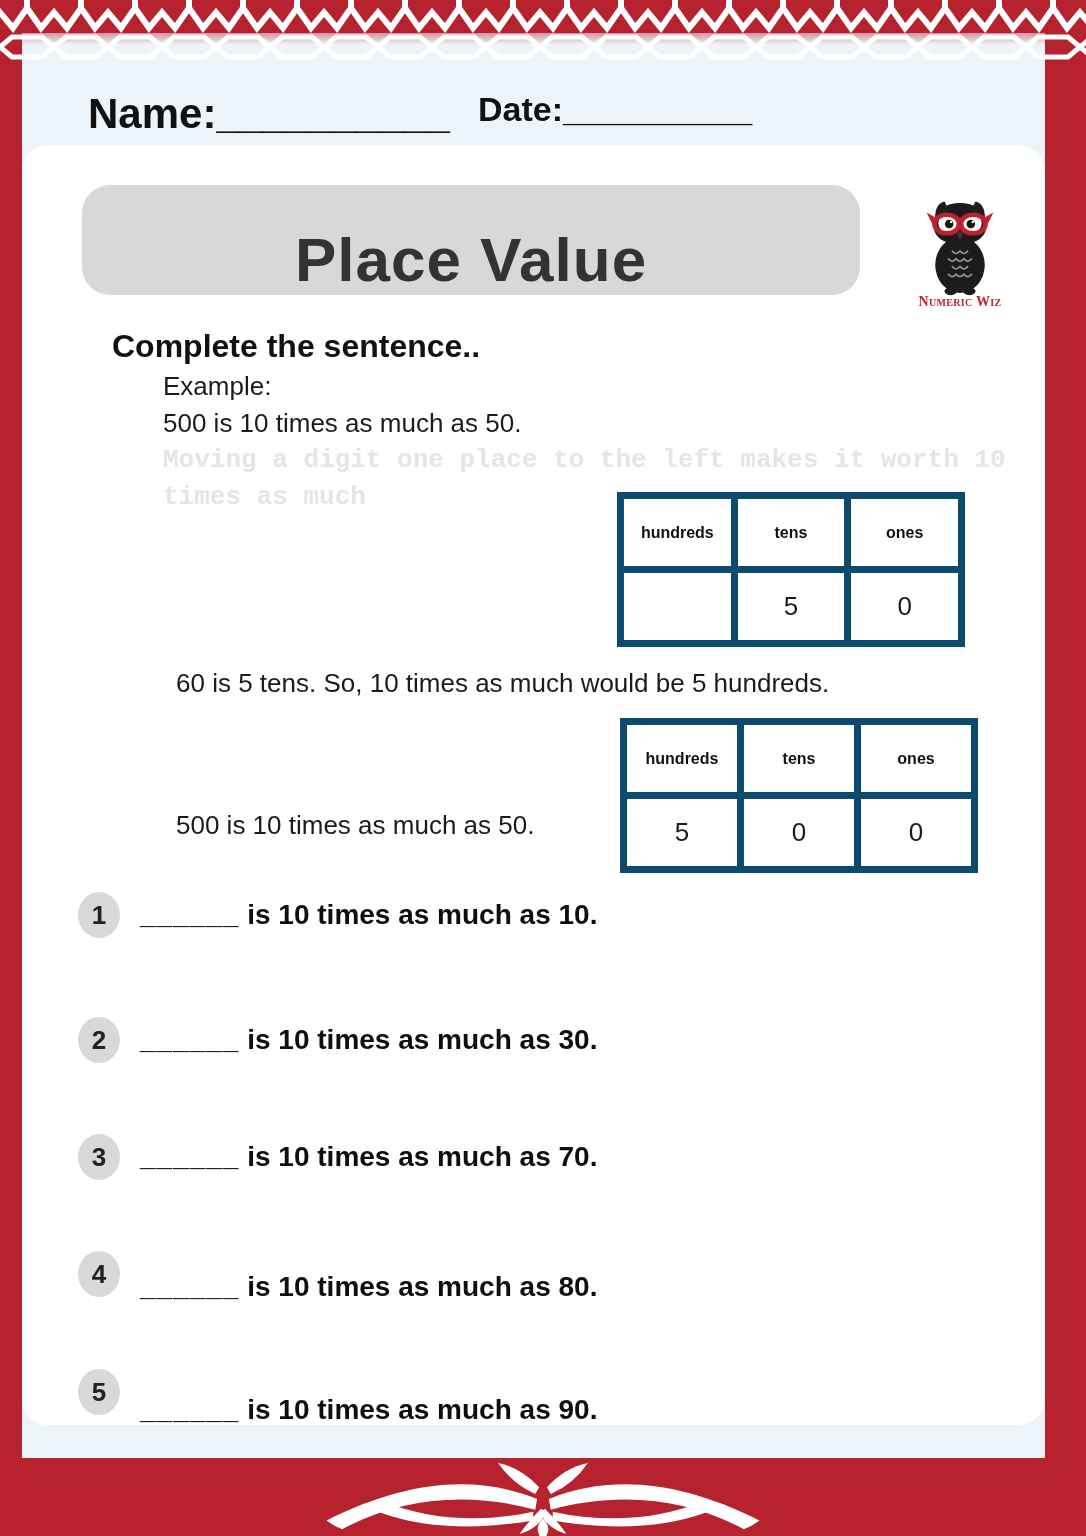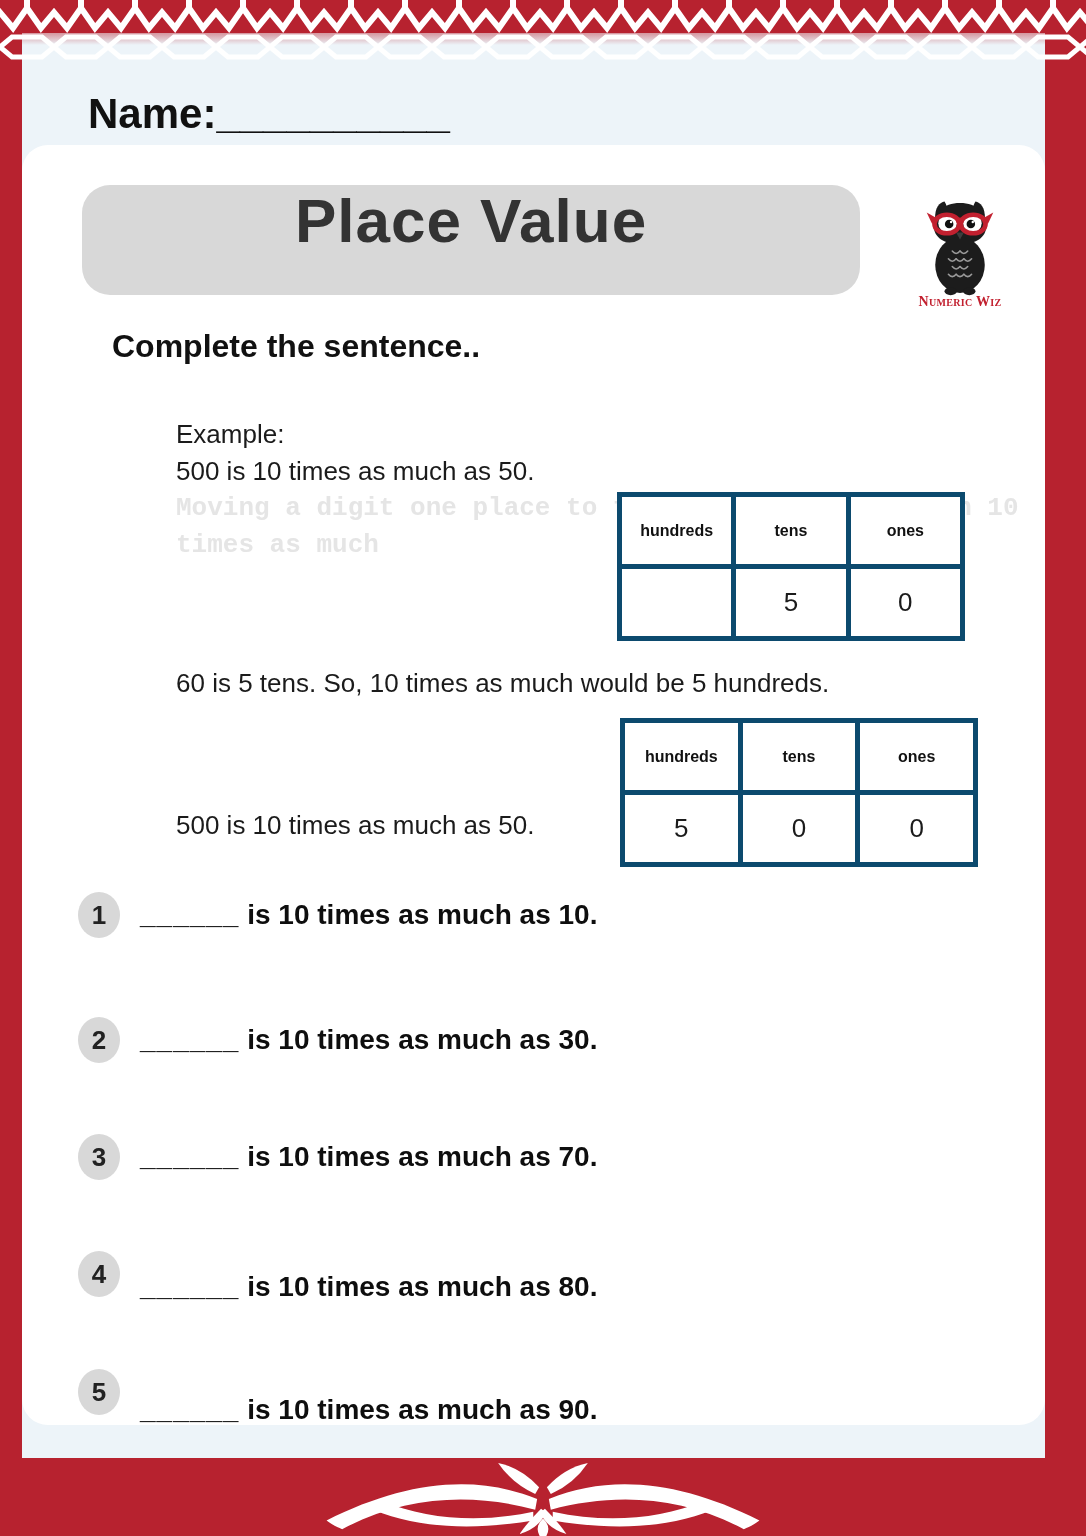--- a/index.html
+++ b/index.html
@@ -20,41 +20,41 @@
   .header-fields{position:absolute;left:0;top:90px;width:1086px;height:44px;}
   .name-field{position:absolute;left:88px;top:0;font-size:42px;font-weight:bold;color:#111;}
   .date-field{position:absolute;left:478px;top:0;font-size:34px;font-weight:bold;color:#111;}
   .white-panel{
     position:absolute;left:22px;top:145px;width:1023px;height:1280px;
     background:#FFFFFF;border-radius:26px;
   }
   .title-box{
     position:absolute;left:82px;top:185px;width:778px;height:110px;
     background:#D8D8D8;border-radius:28px;
-    display:flex;align-items:flex-start;justify-content:center;
+    display:flex;align-items:flex-end;justify-content:center;
   }
   .title-box span{font-size:62px;font-weight:bold;color:#333;letter-spacing:1px;}
   .logo{position:absolute;left:898px;top:200px;width:124px;height:112px;text-align:center;}
   .logo svg{display:block;margin:0 auto;}
   .brand{
     margin-top:-2px;font-family:"Liberation Serif", serif;font-variant:small-caps;
     font-weight:bold;font-size:14px;color:#C2202F;letter-spacing:0.3px;
   }
   .instruction{
     position:absolute;left:100px;top:316px;margin:12px;
     font-size:32px;font-weight:bold;color:#111;
   }
-  .example{position:absolute;left:176px;top:368px;font-size:26px;line-height:37px;color:#1b1b1b;margin-top:48px;}
+  .example{position:absolute;left:163px;top:368px;font-size:26px;line-height:37px;color:#1b1b1b;}
   .example .rule{font-weight:bold;color:#e5e5e5;font-family:Liberation Mono, monospace;}
   .pv-table{
     position:absolute;border-collapse:collapse;table-layout:fixed;
     background:#fff;
   }
   .pv-table th,.pv-table td{
-    border:5px solid #0c4a6e;text-align:center;vertical-align:middle;padding:0;
+    border:7px solid #0c4a6e;text-align:center;vertical-align:middle;padding:0;
   }
   .pv-table th{font-size:16px;font-weight:bold;height:67px;color:#111;}
   .pv-table td{font-size:26px;height:67px;color:#1b1b1b;font-weight:normal;}
   .t1{left:617px;top:492px;width:348px;}
   .t2{left:620px;top:718px;width:358px;}
   .explanation{position:absolute;left:176px;top:668px;font-size:26px;color:#1b1b1b;}
   .conclusion{position:absolute;left:176px;top:810px;font-size:26px;color:#1b1b1b;}
   .question{
     position:absolute;left:78px;height:50px;
     display:flex;align-items:center;gap:20px;
@@ -94,20 +94,21 @@
         <stop offset="1" stop-color="#B7222F" stop-opacity="0"></stop>
       </linearGradient>
     </defs>
     <rect x="0" y="0" width="1086" height="33" fill="#B7222F"></rect>
     <rect x="0" y="33" width="1086" height="12" fill="url(#fade)"></rect>
     <rect x="0" y="0" width="1086" height="64" fill="url(#chainpat)"></rect>
   </svg>
 
   <div class="header-fields">
     <div class="name-field">Name:__________</div>
+    <div class="date-field">Date:__________</div>
   </div>
 
   <div class="white-panel"></div>
 
   <div class="title-box">
     <span>Place Value</span>
   </div>
 
   <div class="logo">
     <svg width="108" height="96" viewBox="0 0 120 124">

